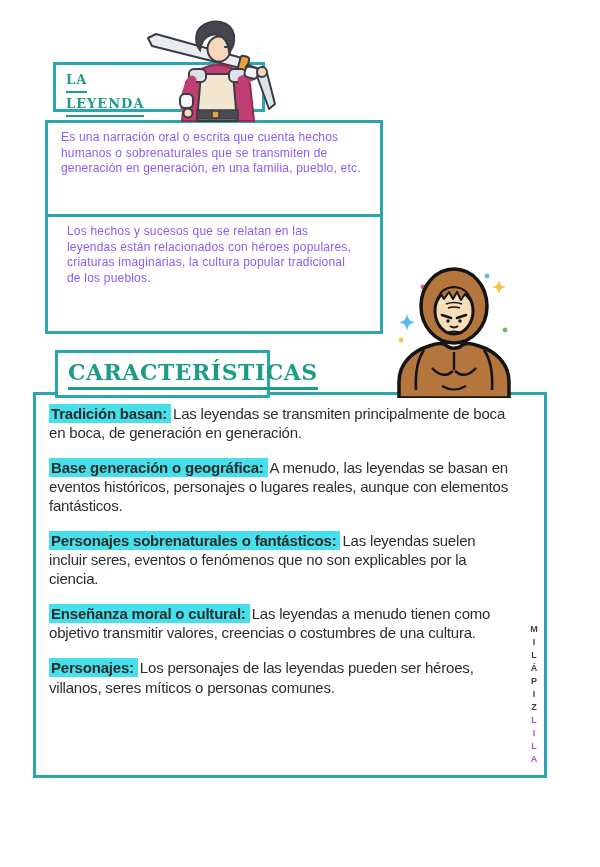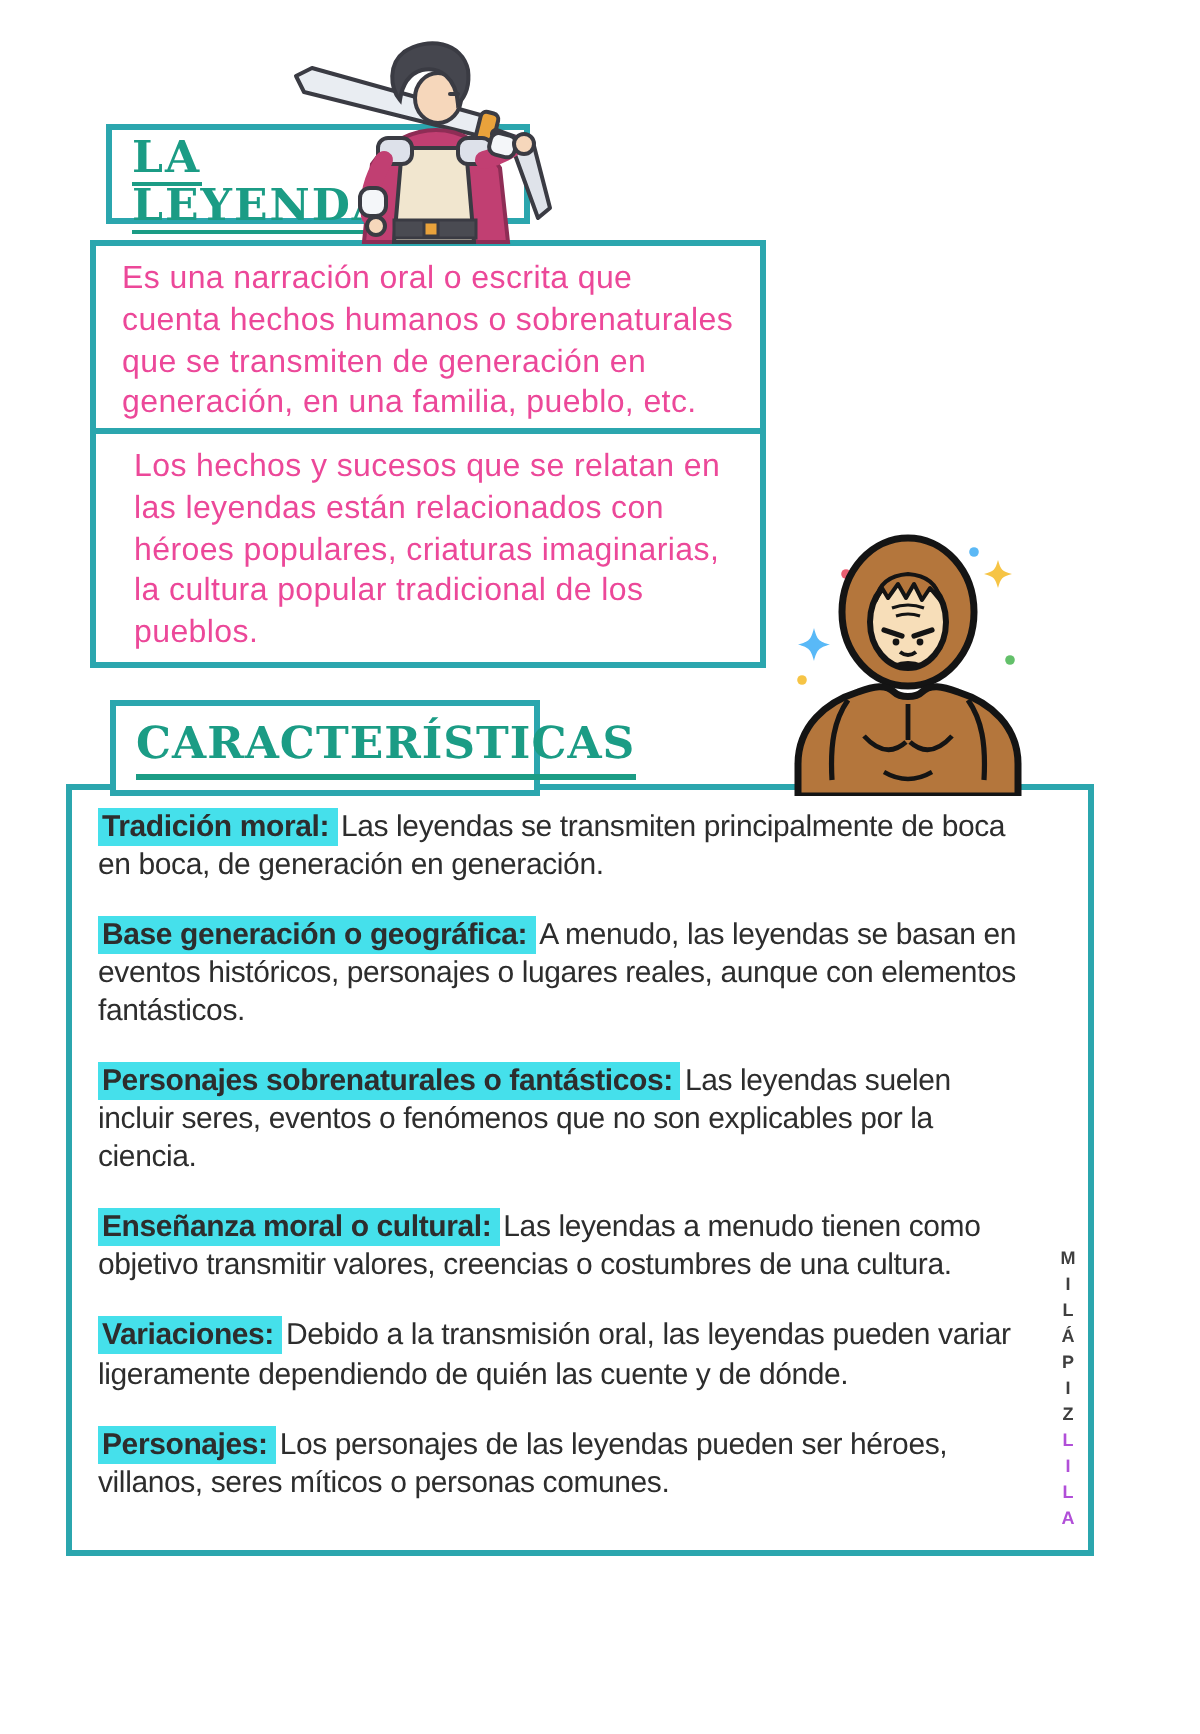--- a/index.html
+++ b/index.html
@@ -5,26 +5,26 @@
   html,body{margin:0;padding:0;}
   body{
     width:600px;height:867px;position:relative;background:#ffffff;
     font-family:"Liberation Sans", sans-serif;overflow:hidden;
   }
   
   .tealbox{position:absolute;background:#ffffff;border:3px solid #2ba6ae;box-sizing:border-box;}
   .title-box{left:53px;top:62px;width:212px;height:50px;z-index:3;padding:4px 0 0 10px;}
   .title-text{
     font-family:"DejaVu Serif", serif;font-weight:700;color:#1b9c85;
-    font-size:22px;line-height:21px;letter-spacing:1px;
+    font-size:13px;line-height:21px;letter-spacing:1px;
   }
   .title-text .uline{display:inline-block;border-bottom:2.5px solid #1b9c85;padding-bottom:1px;}
   .def-box{left:45px;top:120px;width:338px;height:97px;z-index:2;padding:7px 13px;}
   .facts-box{left:45px;top:214px;width:338px;height:120px;z-index:2;padding:7px 19px;}
-  .body-text{font-size:16px;line-height:1.3;color:#ec4899;letter-spacing:0.2px;}
+  .body-text{font-size:12px;line-height:1.3;color:#8b5cf6;letter-spacing:0.2px;}
   .section-box{left:55px;top:350px;width:215px;height:48px;z-index:3;padding:6px 0 0 10px;}
   .section-text{
     font-family:"DejaVu Serif", serif;font-weight:700;color:#1b9c85;
     font-size:22px;letter-spacing:0.5px;
   }
   .section-text .uline{display:inline-block;border-bottom:3px solid #1b9c85;padding-bottom:2px;}
   .main-box{left:33px;top:392px;width:514px;height:386px;z-index:1;padding:9px 28px 0 13px;}
   
   .char-item{margin:0 0 16px 0;font-size:15px;line-height:1.27;color:#2d2d2d;letter-spacing:-0.2px;}
   .char-item .hl{
@@ -132,29 +132,28 @@
 
 <div class="tealbox section-box">
   <div class="section-text">
     <span class="uline">CARACTERÍSTICAS</span>
   </div>
 </div>
 
 <div class="tealbox main-box">
   <div>
 
-      <p class="char-item"><span class="hl">Tradición moral:</span><span>Las leyendas se transmiten principalmente de boca en boca, de generación en generación.</span></p>
+      <p class="char-item"><span class="hl">Tradición basan:</span><span>Las leyendas se transmiten principalmente de boca en boca, de generación en generación.</span></p>
 
       <p class="char-item"><span class="hl">Base generación o geográfica:</span><span>A menudo, las leyendas se basan en eventos históricos, personajes o lugares reales, aunque con elementos fantásticos.</span></p>
 
       <p class="char-item"><span class="hl">Personajes sobrenaturales o fantásticos:</span><span>Las leyendas suelen incluir seres, eventos o fenómenos que no son explicables por la ciencia.</span></p>
 
       <p class="char-item"><span class="hl">Enseñanza moral o cultural:</span><span>Las leyendas a menudo tienen como objetivo transmitir valores, creencias o costumbres de una cultura.</span></p>
 
-      <p class="char-item"><span class="hl">Variaciones:</span><span>Debido a la transmisión oral, las leyendas pueden variar ligeramente dependiendo de quién las cuente y de dónde.</span></p>
 
       <p class="char-item"><span class="hl">Personajes:</span><span>Los personajes de las leyendas pueden ser héroes, villanos, seres míticos o personas comunes.</span></p>
 
     </div>
 </div>
 
 <div class="watermark">
   <span class="wm-dark">MILÁPIZ</span><span class="wm-purple">LILA</span>
 </div>
 

